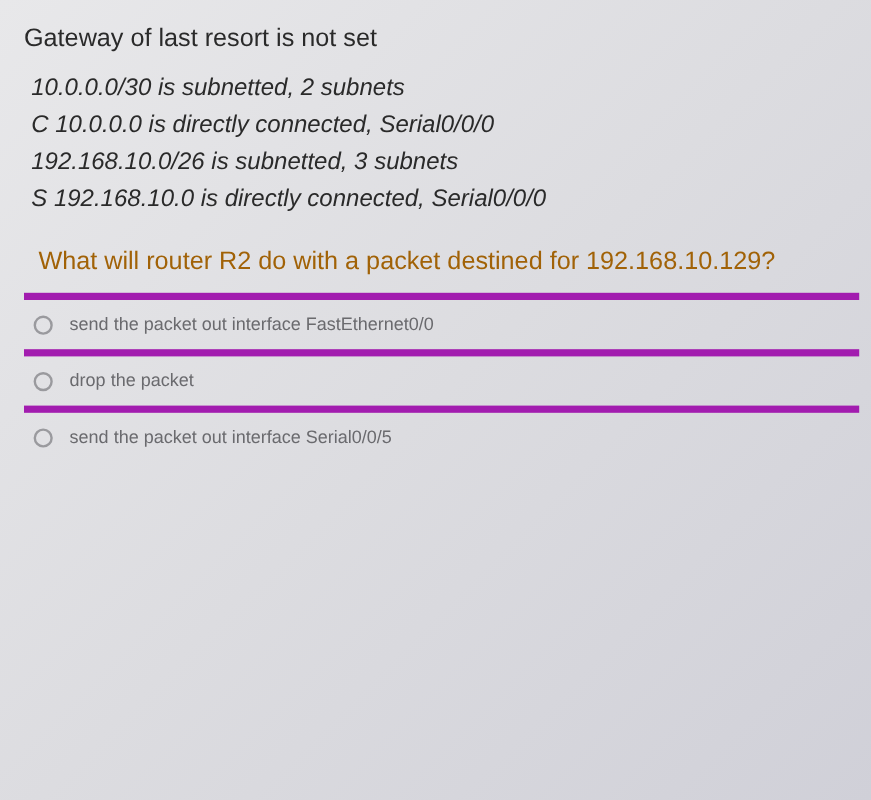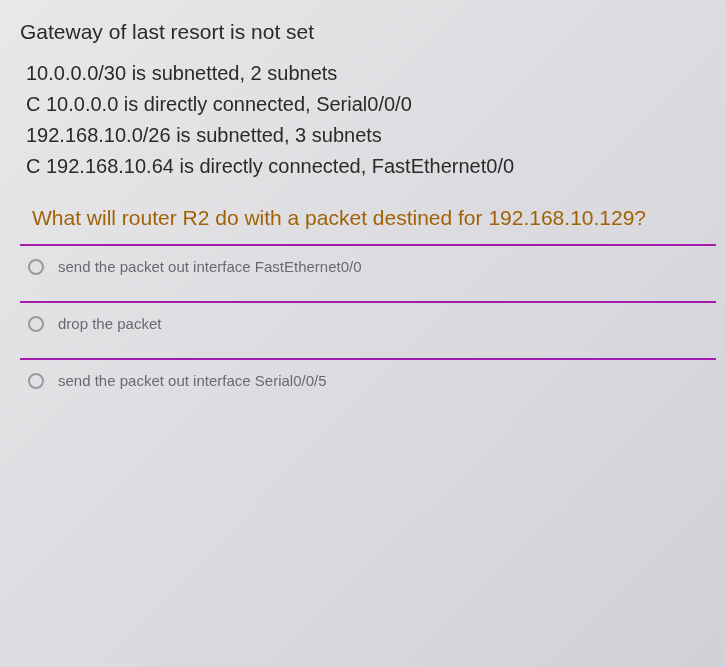--- a/index.html
+++ b/index.html
@@ -17,43 +17,43 @@
       overflow: hidden;
     }
     .header-text {
       font-size: 21px;
       color: #2a2a2a;
       margin-bottom: 14px;
     }
     .routing-block {
       margin-left: 6px;
       margin-bottom: 24px;
+      font-style: italic;
     }
     .routing-line {
       font-size: 20px;
       color: #2a2a2a;
       line-height: 1.55;
     }
     .question-text {
       font-size: 21px;
       color: #a16207;
       margin-left: 12px;
       margin-bottom: 14px;
     }
     .options {
       margin-left: 0;
     }
     .option-row {
       display: flex;
       align-items: center;
       padding: 12px 8px;
-      border-top: 2px solid #a21caf;
+      border-top: 6px solid #a21caf;
       font-size: 15px;
       color: #7a7a7e;
-      margin-top: 14px;
     }
     .radio {
       width: 16px;
       height: 16px;
       border: 2px solid #9a9a9e;
       border-radius: 50%;
       margin-right: 14px;
       flex-shrink: 0;
     }
     .option-label {
@@ -62,21 +62,21 @@
   </style>
 </head>
 <body>
 
 <div class="header-text">Gateway of last resort is not set</div>
 
 <div class="routing-block">
   <div class="routing-line">10.0.0.0/30 is subnetted, 2 subnets</div>
   <div class="routing-line">C 10.0.0.0 is directly connected, Serial0/0/0</div>
   <div class="routing-line">192.168.10.0/26 is subnetted, 3 subnets</div>
-  <div class="routing-line">C 192.168.10.64 is directly connected, FastEthernet0/0</div>
+  <div class="routing-line">S 192.168.10.0 is directly connected, Serial0/0/0</div>
 </div>
 
 <div class="question-text">What will router R2 do with a packet destined for 192.168.10.129?</div>
 
 <div class="options">
   <div class="option-row">
     <div class="radio"></div>
     <span class="option-label">send the packet out interface FastEthernet0/0</span>
   </div>
   <div class="option-row">

